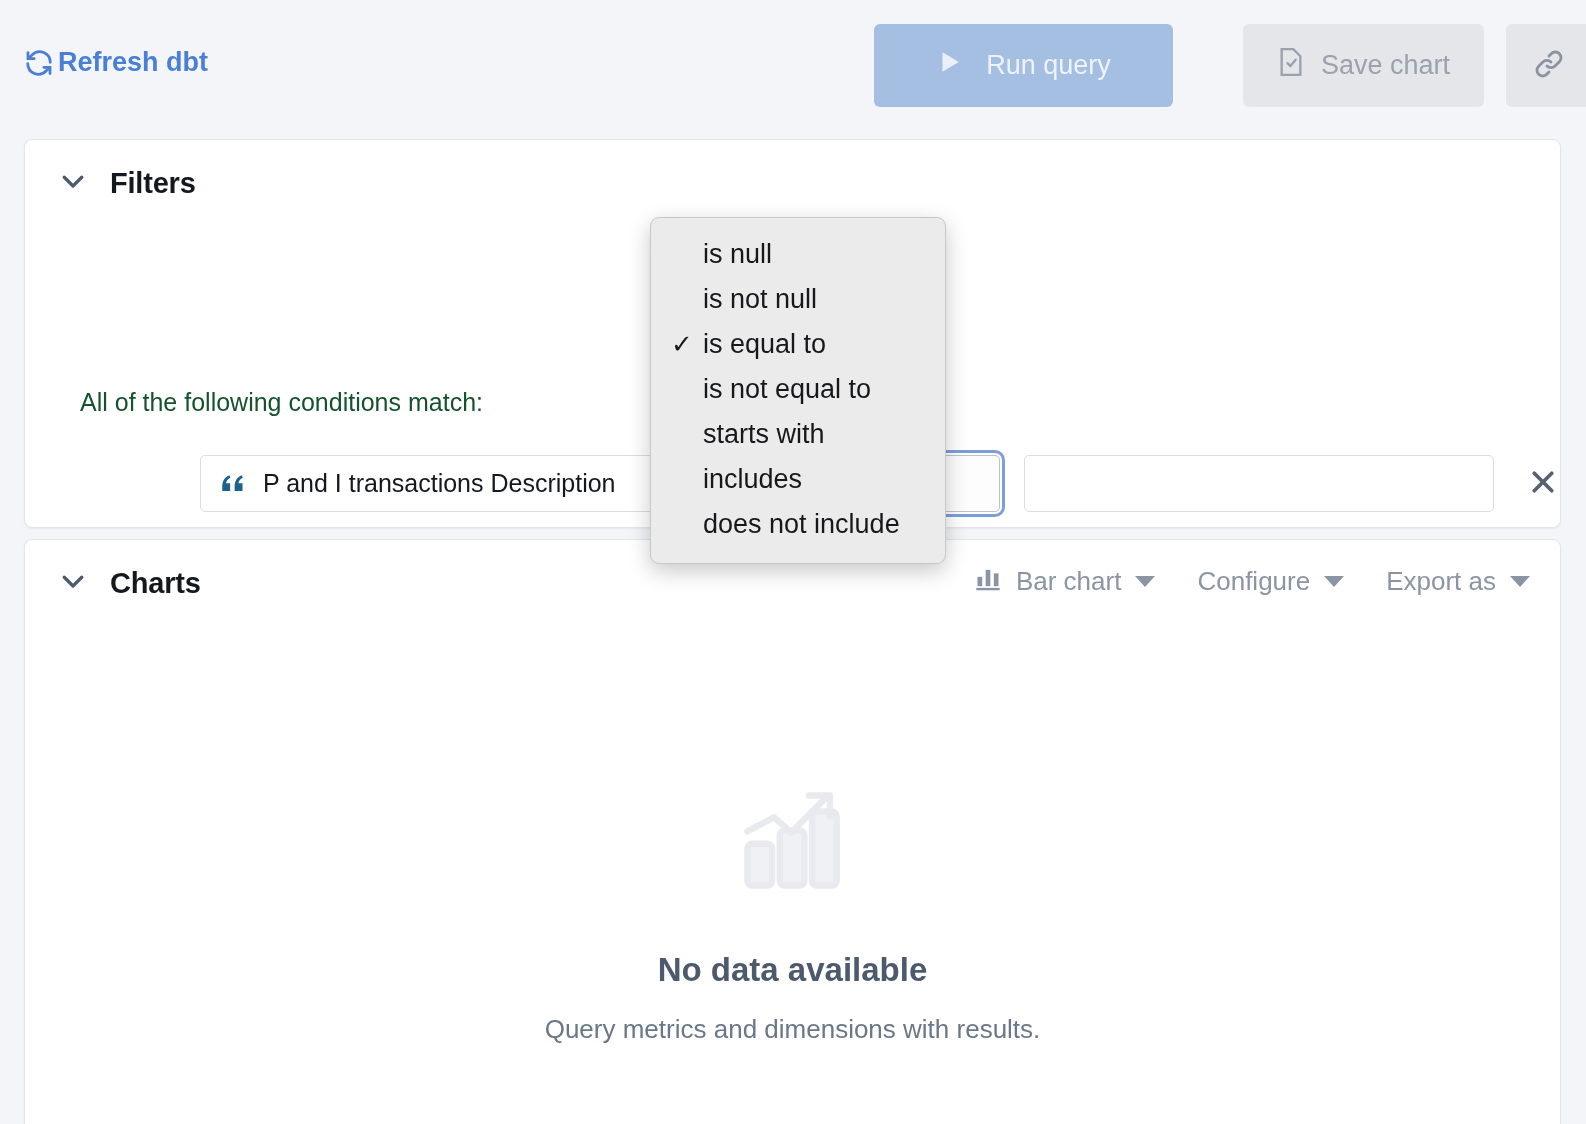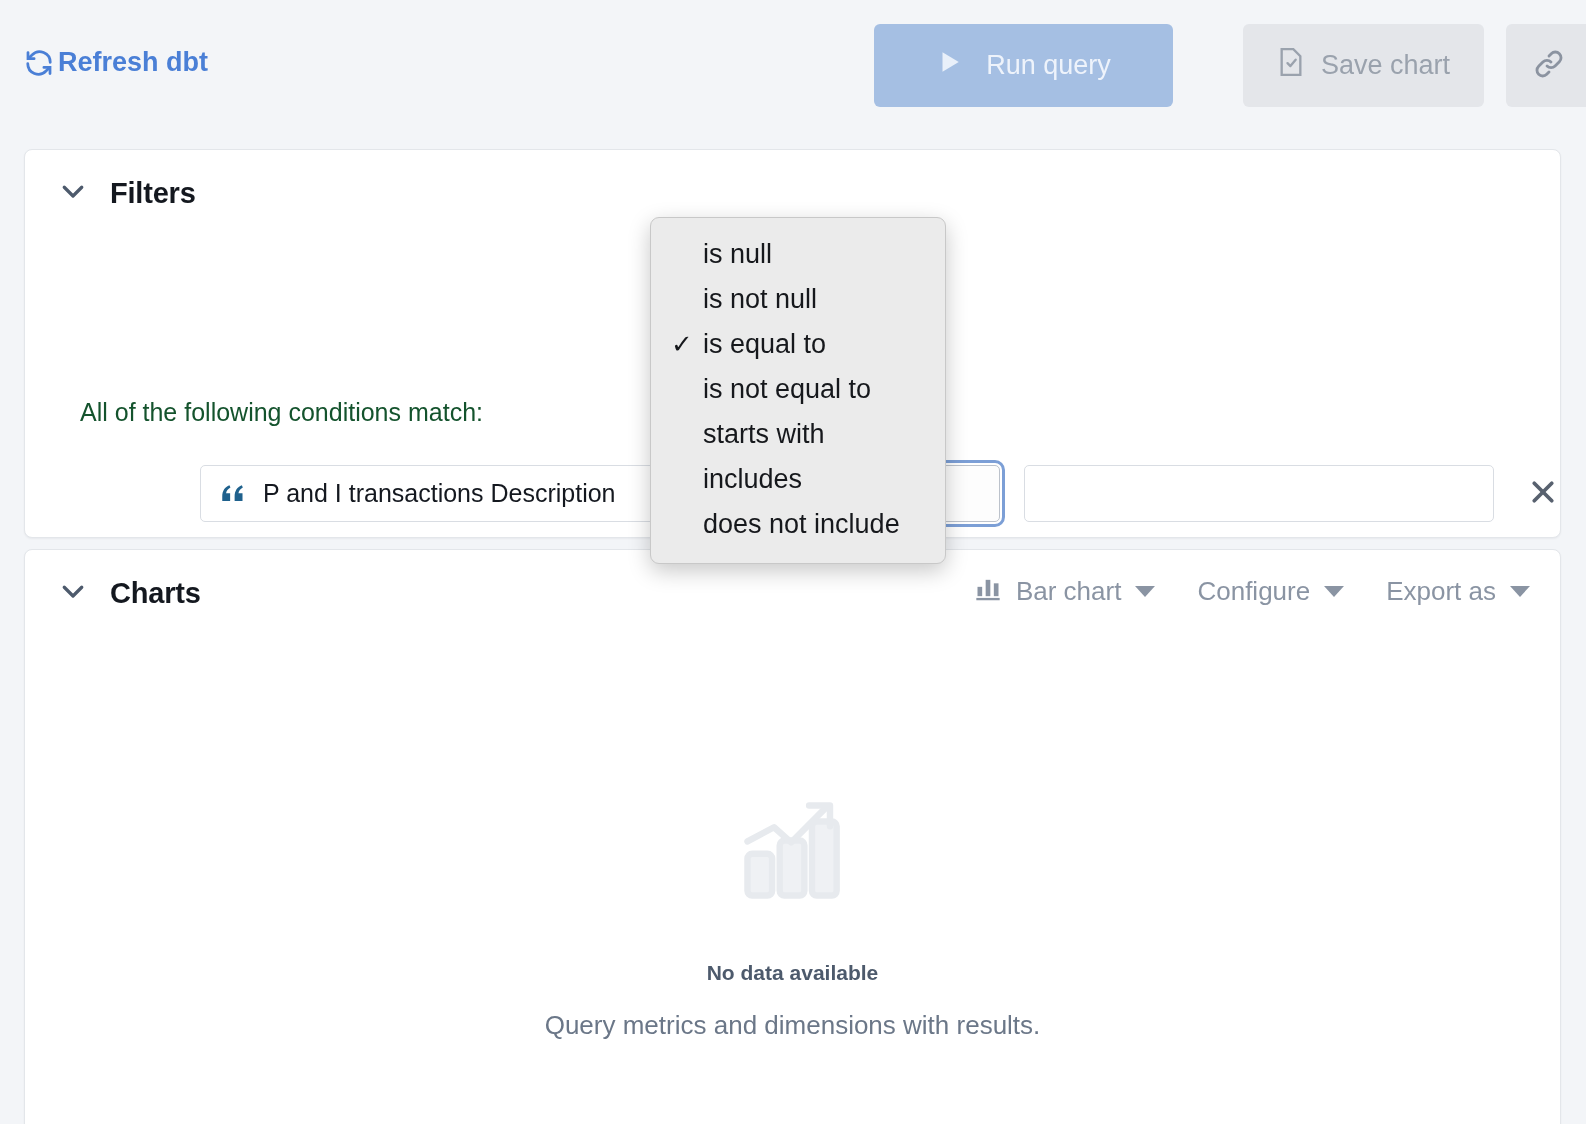--- a/index.html
+++ b/index.html
@@ -94,21 +94,20 @@
 
   
   .card {
     position: absolute;
     left: 24px;
     width: 1537px;
     background: #ffffff;
     border: 1px solid #e3e6ea;
     border-radius: 8px;
     box-shadow: 0 1px 2px rgba(16,24,40,.05);
-    margin-top: 10px;
   }
 
   .card-filters { top: 139px; height: 389px; }
   .card-charts  { top: 539px; height: 600px; }
 
   .panel-header {
     display: flex;
     align-items: center;
     gap: 22px;
     padding-left: 33px;
@@ -231,21 +230,21 @@
   .empty-state {
     position: absolute;
     left: 0; right: 0;
     top: 245px;
     display: flex;
     flex-direction: column;
     align-items: center;
   }
   .empty-title {
     margin-top: 52px;
-    font-size: 21px;
+    font-size: 33px;
     font-weight: bold;
     color: #4d5a6c;
   }
   .empty-sub {
     margin-top: 25px;
     font-size: 26px;
     color: #6b7788;
   }
 
   

